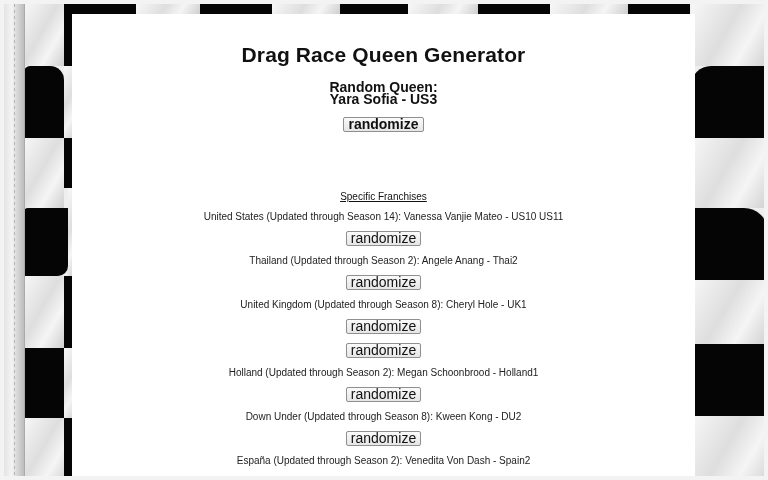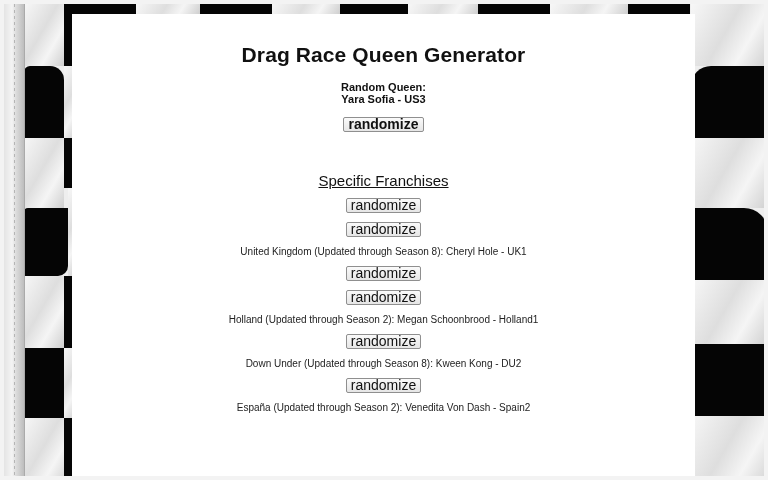--- a/index.html
+++ b/index.html
@@ -64,42 +64,42 @@
       text-align: center;
       color: #111;
     }
     .title {
       font-size: 21px;
       font-weight: bold;
       margin: 29px 0 14px 0;
       letter-spacing: 0.1px;
     }
     .random-block {
-      font-size: 11px;
+      font-size: 14px;
       line-height: 12px;
     }
     .random-block .lbl { font-weight: bold; }
     .random-block .queen { font-weight: bold; }
     .btn {
       display: inline-block;
       font-family: "Liberation Sans", sans-serif;
       font-size: 14px;
       padding: 1px 4px;
       background: linear-gradient(#fafafa, #e6e6e6);
       border: 1px solid #8f8f8f;
       border-radius: 2px;
       color: #111;
       line-height: 11px;
       cursor: pointer;
     }
     .btn.bold { font-weight: bold; }
     .main-btn-wrap { margin-top: 10px; }
     .specific-heading {
-      margin-top: 39px;
-      font-size: 15px;
+      margin-top: 58px;
+      font-size: 10px;
       text-decoration: underline;
       color: #111;
     }
     .franchise {
       font-size: 10px;
       color: #222;
     }
     .franchise .line { margin-top: 9px; }
     .franchise .btn-wrap { margin-top: 9px; }
   </style>
@@ -153,23 +153,25 @@
       <div class="lbl">Random Queen:</div>
       <div class="queen">Yara Sofia - US3</div>
     </div>
     <div class="main-btn-wrap">
       <button class="btn bold">randomize</button>
     </div>
 
     <div class="specific-heading">Specific Franchises</div>
 
     <div class="franchise">
+      <div class="line">United States (Updated through Season 14): Vanessa Vanjie Mateo - US10 US11</div>
       <div class="btn-wrap"><button class="btn">randomize</button></div>
     </div>
     <div class="franchise">
+      <div class="line">Thailand (Updated through Season 2): Angele Anang - Thai2</div>
       <div class="btn-wrap"><button class="btn">randomize</button></div>
     </div>
     <div class="franchise">
       <div class="line">United Kingdom (Updated through Season 8): Cheryl Hole - UK1</div>
       <div class="btn-wrap"><button class="btn">randomize</button></div>
     </div>
     <div class="franchise">
       <div class="btn-wrap"><button class="btn">randomize</button></div>
     </div>
     <div class="franchise">

